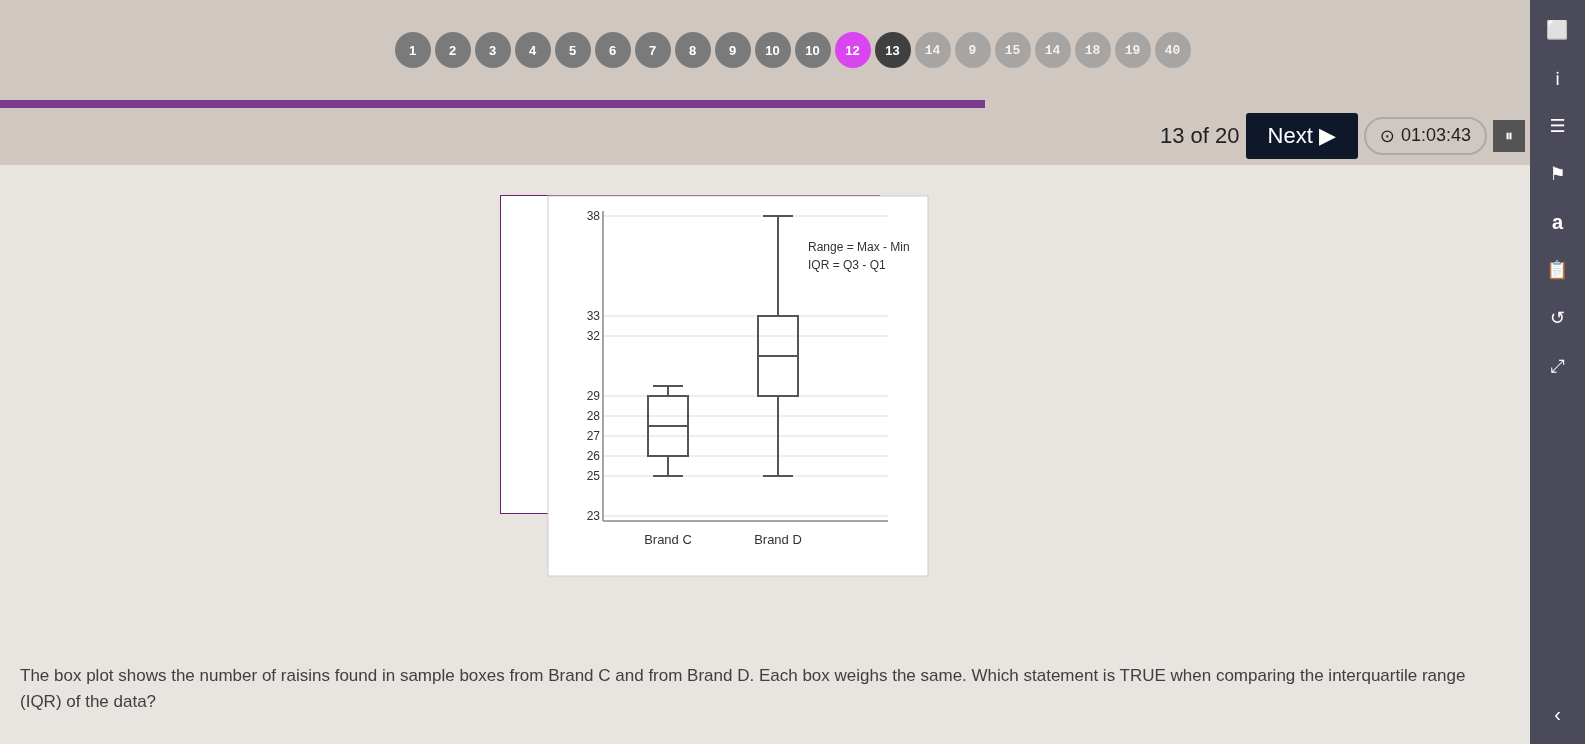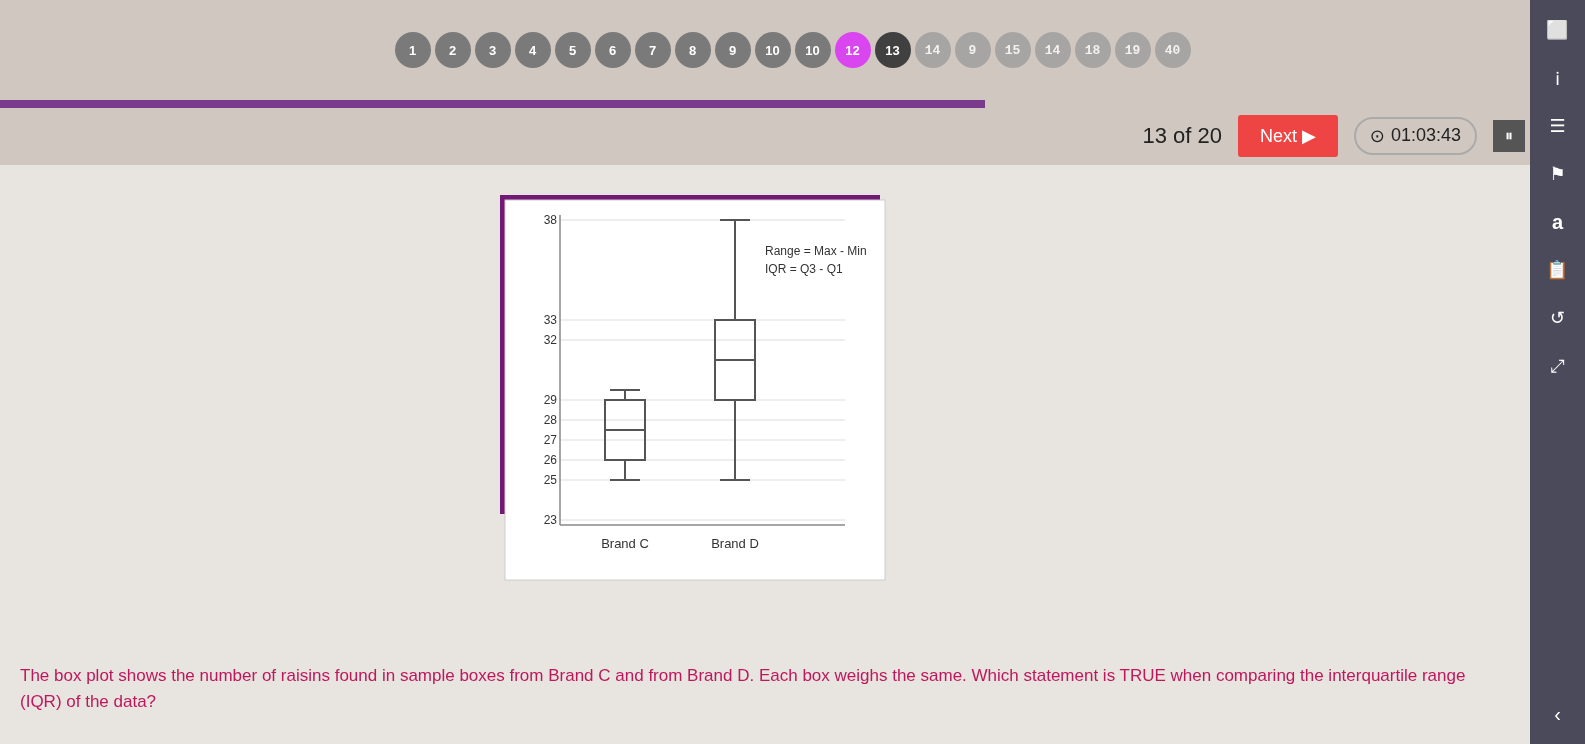--- a/index.html
+++ b/index.html
@@ -74,36 +74,36 @@
       z-index: 5;
     }
 
     
     .header-controls {
       position: absolute;
       top: 108px;
       right: 60px;
       display: flex;
       align-items: center;
-      gap: 16px;
+      gap: 6px;
       height: 55px;
     }
 
     .page-indicator {
       font-size: 22px;
       font-weight: 500;
       color: #222;
     }
 
     .next-btn {
-      background: #ef4444;
+      background: #0f172a;
       color: white;
       border: none;
       padding: 10px 22px;
-      font-size: 18px;
+      font-size: 22px;
       cursor: pointer;
       display: flex;
       align-items: center;
       gap: 6px;
       border-radius: 3px;
     }
 
     .timer {
       display: flex;
       align-items: center;
@@ -152,32 +152,33 @@
     }
 
     
     .chart-container {
       position: absolute;
       top: 30px;
       left: 500px;
       width: 380px;
       height: 319px;
       background: white;
-      border: 5px solid #701a75;
+      border: 1px solid #701a75;
+      padding-left: 47px;
     }
 
     
     .question-text {
       position: absolute;
       bottom: 30px;
       left: 20px;
       right: 80px;
       font-size: 17px;
       line-height: 1.5;
-      color: #be185d;
+      color: #404040;
     }
 
     
     .right-sidebar {
       position: absolute;
       right: 0;
       top: 0;
       width: 55px;
       height: 744px;
       background: #4a4a5a;

